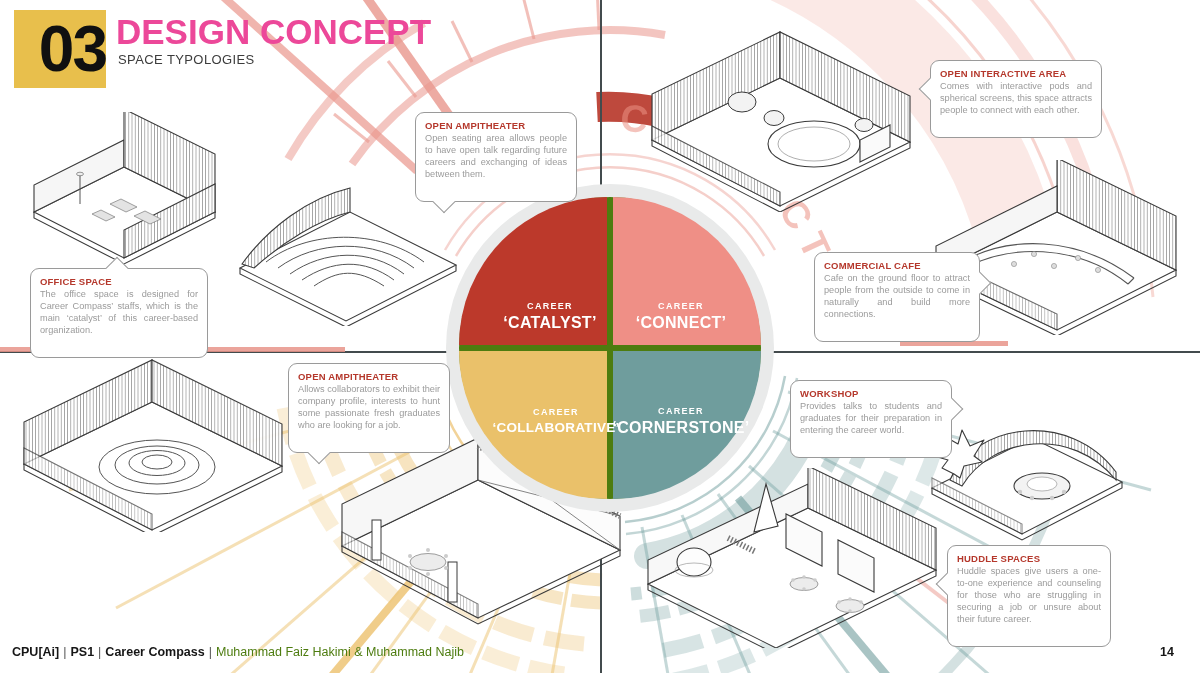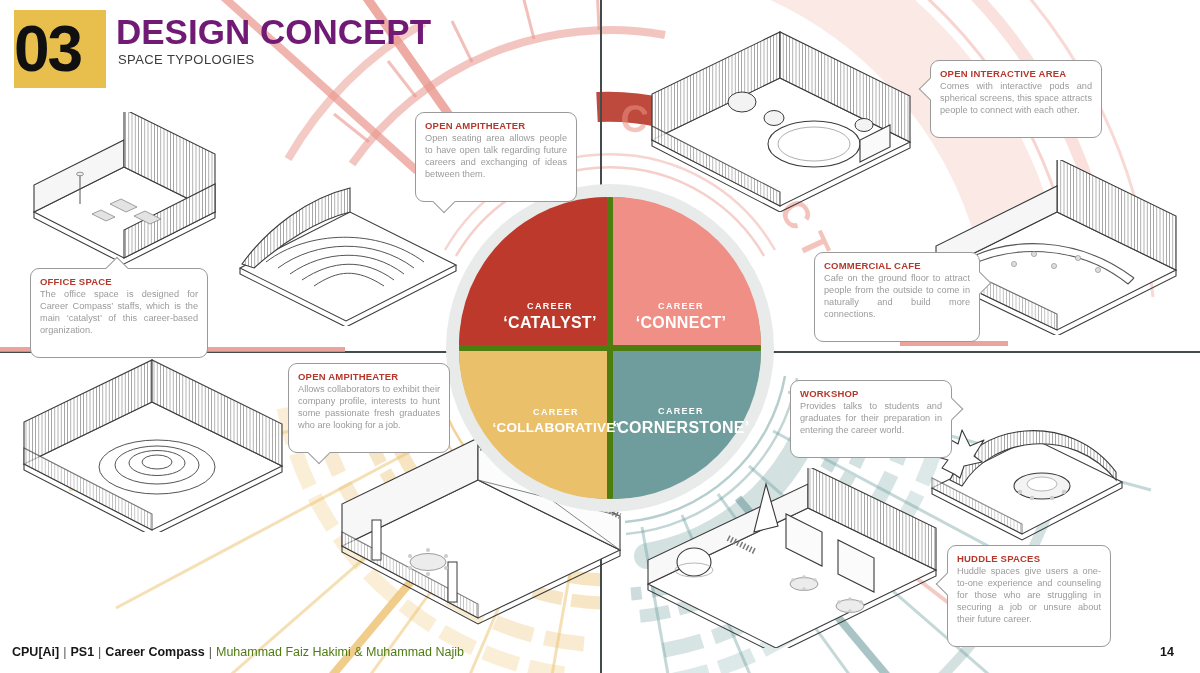--- a/index.html
+++ b/index.html
@@ -6,23 +6,23 @@
   .stage{position:relative;width:1200px;height:673px;background:#fff;overflow:hidden;
          font-family:"Liberation Sans",sans-serif;}
   
   .bg{position:absolute;left:0;top:0;z-index:0;}
   .vline{position:absolute;left:600px;top:0;width:1.5px;height:673px;background:#434b4d;z-index:1;}
   .hline{position:absolute;left:0;top:351px;width:1200px;height:1.5px;background:#434b4d;z-index:1;}
   .hl-accent-left{position:absolute;left:0;top:347px;width:345px;height:5px;background:rgba(232,148,138,.85);z-index:1;}
   .hl-accent-right{position:absolute;left:900px;top:341px;width:108px;height:5px;background:rgba(232,148,138,.85);z-index:1;}
   
   .num-box{position:absolute;left:14px;top:10px;width:92px;height:78px;background:#e8bf4c;z-index:5;
-           display:flex;align-items:center;justify-content:flex-start;}
+           display:flex;align-items:center;justify-content:flex-end;}
   .num-box span{font-size:64px;font-weight:900;color:#101010;letter-spacing:-2px;}
-  .page-title{position:absolute;left:116px;top:12px;font-size:35px;font-weight:900;color:#701a75;z-index:5;letter-spacing:0;}
+  .page-title{position:absolute;left:116px;top:12px;font-size:35px;font-weight:900;color:#ec4899;z-index:5;letter-spacing:0;}
   .page-subtitle{position:absolute;left:118px;top:52px;font-size:13px;color:#3c3c3c;z-index:5;letter-spacing:.4px;}
   
   .wheel{position:absolute;left:446px;top:184px;width:328px;height:328px;border-radius:50%;
          background:#e9eaea;z-index:3;}
   .wheel-inner{position:absolute;left:13px;top:13px;width:302px;height:302px;border-radius:50%;background:#4d7c0f;
                display:grid;grid-template-columns:148px 148px;grid-template-rows:148px 148px;gap:6px;}
   .quad{width:148px;height:148px;}
   .quad.tl{border-radius:148px 0 0 0;background:#bc392b;}
   .quad.tr{border-radius:0 148px 0 0;background:#ef8f86;}
   .quad.bl{border-radius:0 0 0 148px;background:#eac16a;}

